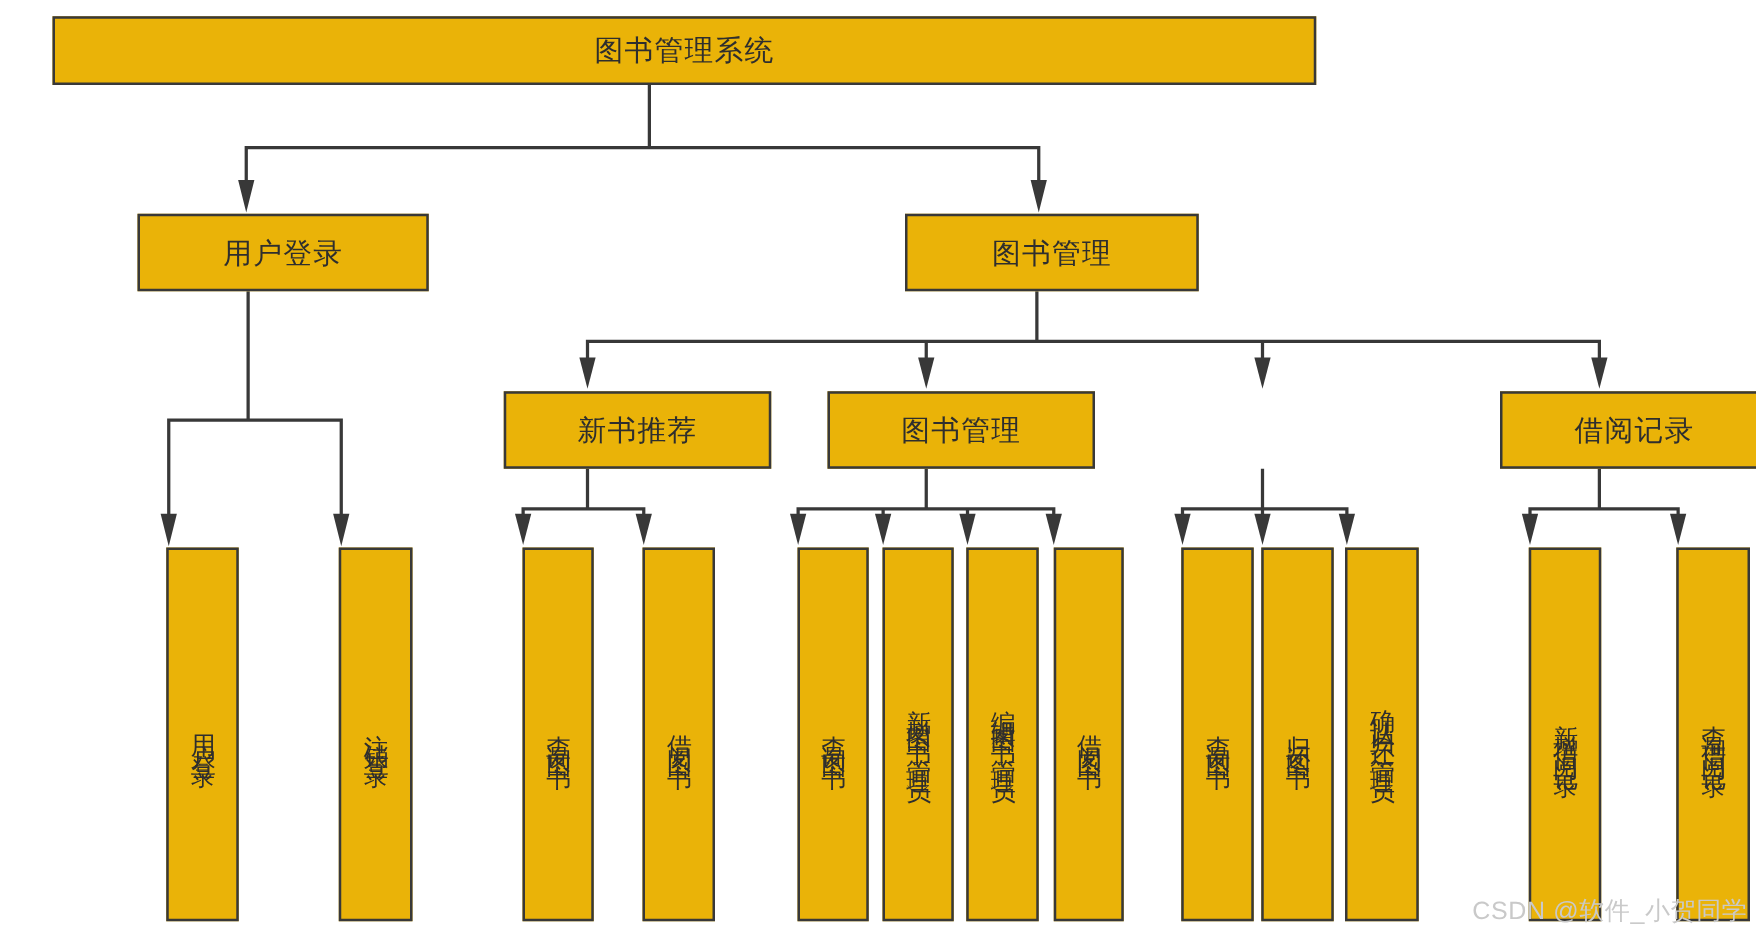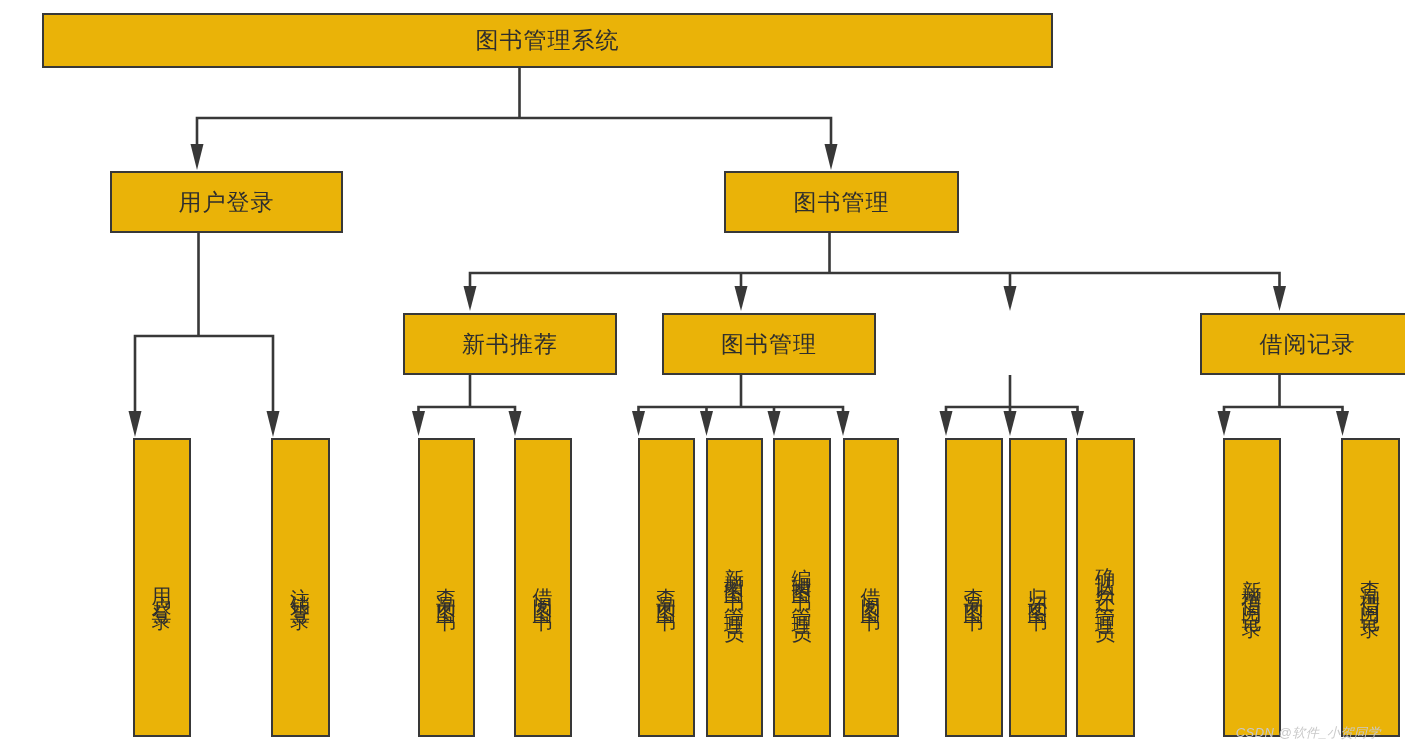--- a/index.html
+++ b/index.html
@@ -24,24 +24,23 @@
   .lbl{font-size:23px;letter-spacing:1px;white-space:nowrap;}
   .r2{top:171px;height:62px;}
   .r3{top:313px;height:62px;}
   .leaf{top:438px;height:299px;}
   .vtext{
     writing-mode:vertical-rl;text-orientation:mixed;
     font-size:20px;line-height:1;letter-spacing:8px;white-space:nowrap;
   }
   svg.connectors{position:absolute;left:0;top:0;pointer-events:none;}
   .watermark{
-    position:absolute;right:24px;bottom:5px;
-    font-size:13px;color:var(--watermark);letter-spacing:0.5px;
+    position:absolute;right:7px;bottom:5px;
+    font-size:20px;color:var(--watermark);letter-spacing:0.5px;
     white-space:nowrap;
-    font-style:italic;
   }
 </style>
 </head>
 <body>
 
 <div class="stage">
 
   <svg class="connectors" width="1405" height="747" viewBox="0 0 1405 747">
     <g stroke="#383838" stroke-width="2.6" fill="none">
 

